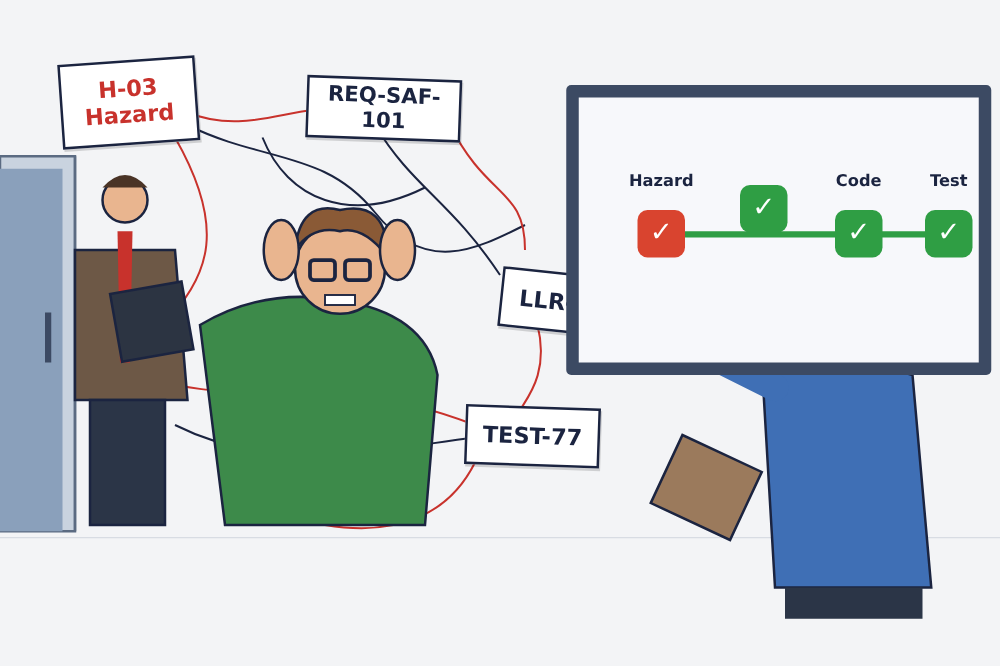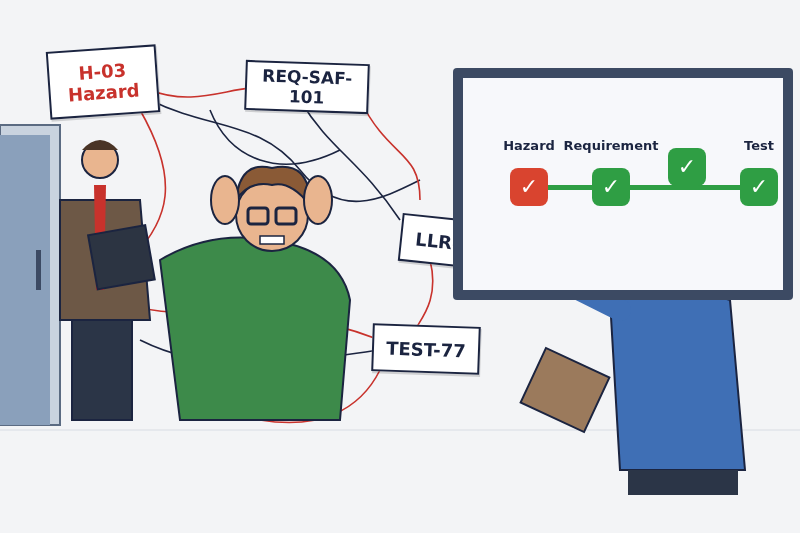--- a/index.html
+++ b/index.html
@@ -87,24 +87,24 @@
 
   <div class="monitor">
     <div class="screen">
       <div class="steps">
         <div class="connector" style="left:50px;width:214px;"></div>
         <div class="step" style="left:0px;">
           <div class="lbl">Hazard</div>
           <div class="box" style="background:#d9442f;">✓</div>
         </div>
         <div class="step" style="left:82px;">
-          <div class="lbl">Requirement</div>
           <div class="box" style="background:#2f9e44;">✓</div>
         </div>
         <div class="step" style="left:158px;">
+          <div class="lbl">Code</div>
           <div class="box" style="background:#2f9e44;">✓</div>
         </div>
         <div class="step" style="left:230px;text-align:center;">
           <div class="lbl">Test</div>
           <div class="box" style="background:#2f9e44;">✓</div>
         </div>
       </div>
     </div>
   </div>
 </div>

